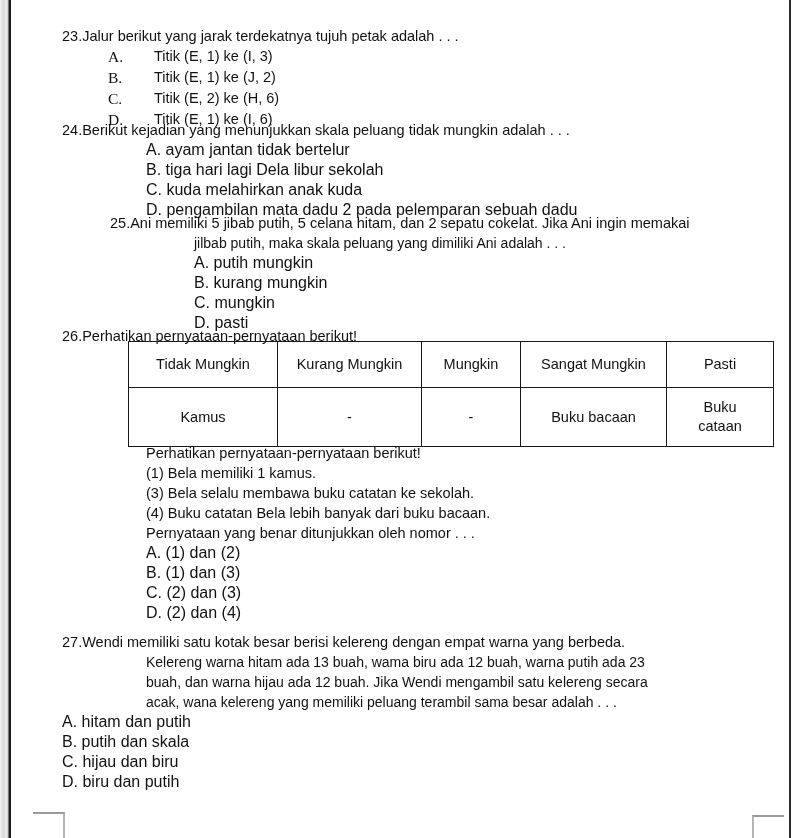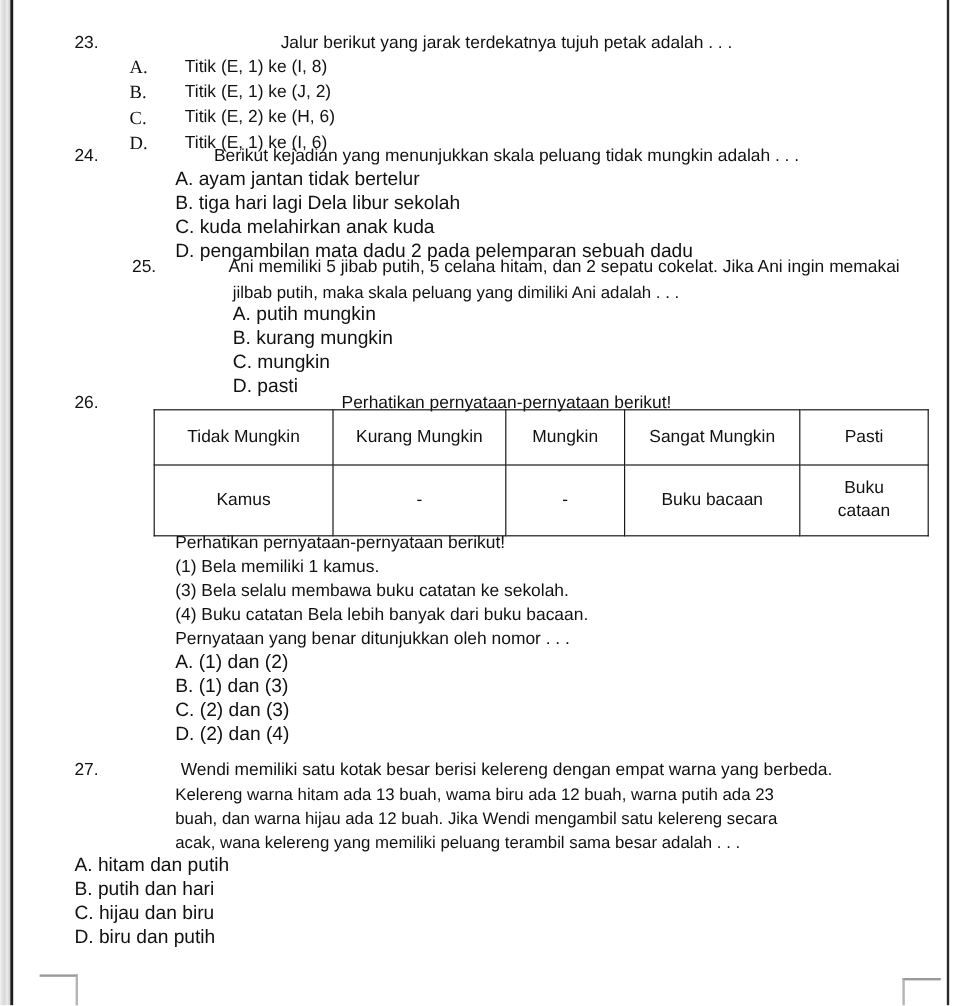--- a/index.html
+++ b/index.html
@@ -72,21 +72,20 @@
     position: absolute;
     left: 62px;
     width: 700px;
   }
   .q-line {
     display: flex;
     align-items: flex-start;
     font-size: 14.5px;
     line-height: 20px;
     white-space: pre-wrap;
-    text-align: center;
   }
   .q-num {
     flex: 0 0 auto;
     white-space: pre;
   }
   .q-text {
     flex: 1 1 auto;
   }
   .q-cont {
     font-size: 14px;
@@ -170,21 +169,21 @@
 
   <div class="content">
 
     <div class="q" style="top:26px;">
       <div class="q-line">
         <span class="q-num">23.</span>
         <span class="q-text">Jalur berikut yang jarak terdekatnya tujuh petak adalah . . .</span>
       </div>
       <div class="opt-serif">
         <span class="opt-letter">A.</span>
-        <span class="opt-body">Titik (E, 1) ke (I, 8)</span>
+        <span class="opt-body">Titik (E, 1) ke (I, 3)</span>
       </div>
       <div class="opt-serif">
         <span class="opt-letter">B.</span>
         <span class="opt-body">Titik (E, 1) ke (J, 2)</span>
       </div>
       <div class="opt-serif">
         <span class="opt-letter">C.</span>
         <span class="opt-body">Titik (E, 2) ke (H, 6)</span>
       </div>
       <div class="opt-serif">
@@ -257,19 +256,19 @@
 
     <div class="q" style="top:632px;">
       <div class="q-line">
         <span class="q-num">27.</span>
         <span class="q-text">Wendi memiliki satu kotak besar berisi kelereng dengan empat warna yang berbeda.</span>
       </div>
       <div class="q-cont">Kelereng warna hitam ada 13 buah, wama biru ada 12 buah, warna putih ada 23</div>
       <div class="q-cont">buah, dan warna hijau ada 12 buah. Jika Wendi mengambil satu kelereng secara</div>
       <div class="q-cont">acak, wana kelereng yang memiliki peluang terambil sama besar adalah . . .</div>
       <div class="opt opt-flush">A. hitam dan putih</div>
-      <div class="opt opt-flush">B. putih dan hari</div>
+      <div class="opt opt-flush">B. putih dan skala</div>
       <div class="opt opt-flush">C. hijau dan biru</div>
       <div class="opt opt-flush">D. biru dan putih</div>
     </div>
 
   </div>
 </div>
 
 </body></html>

